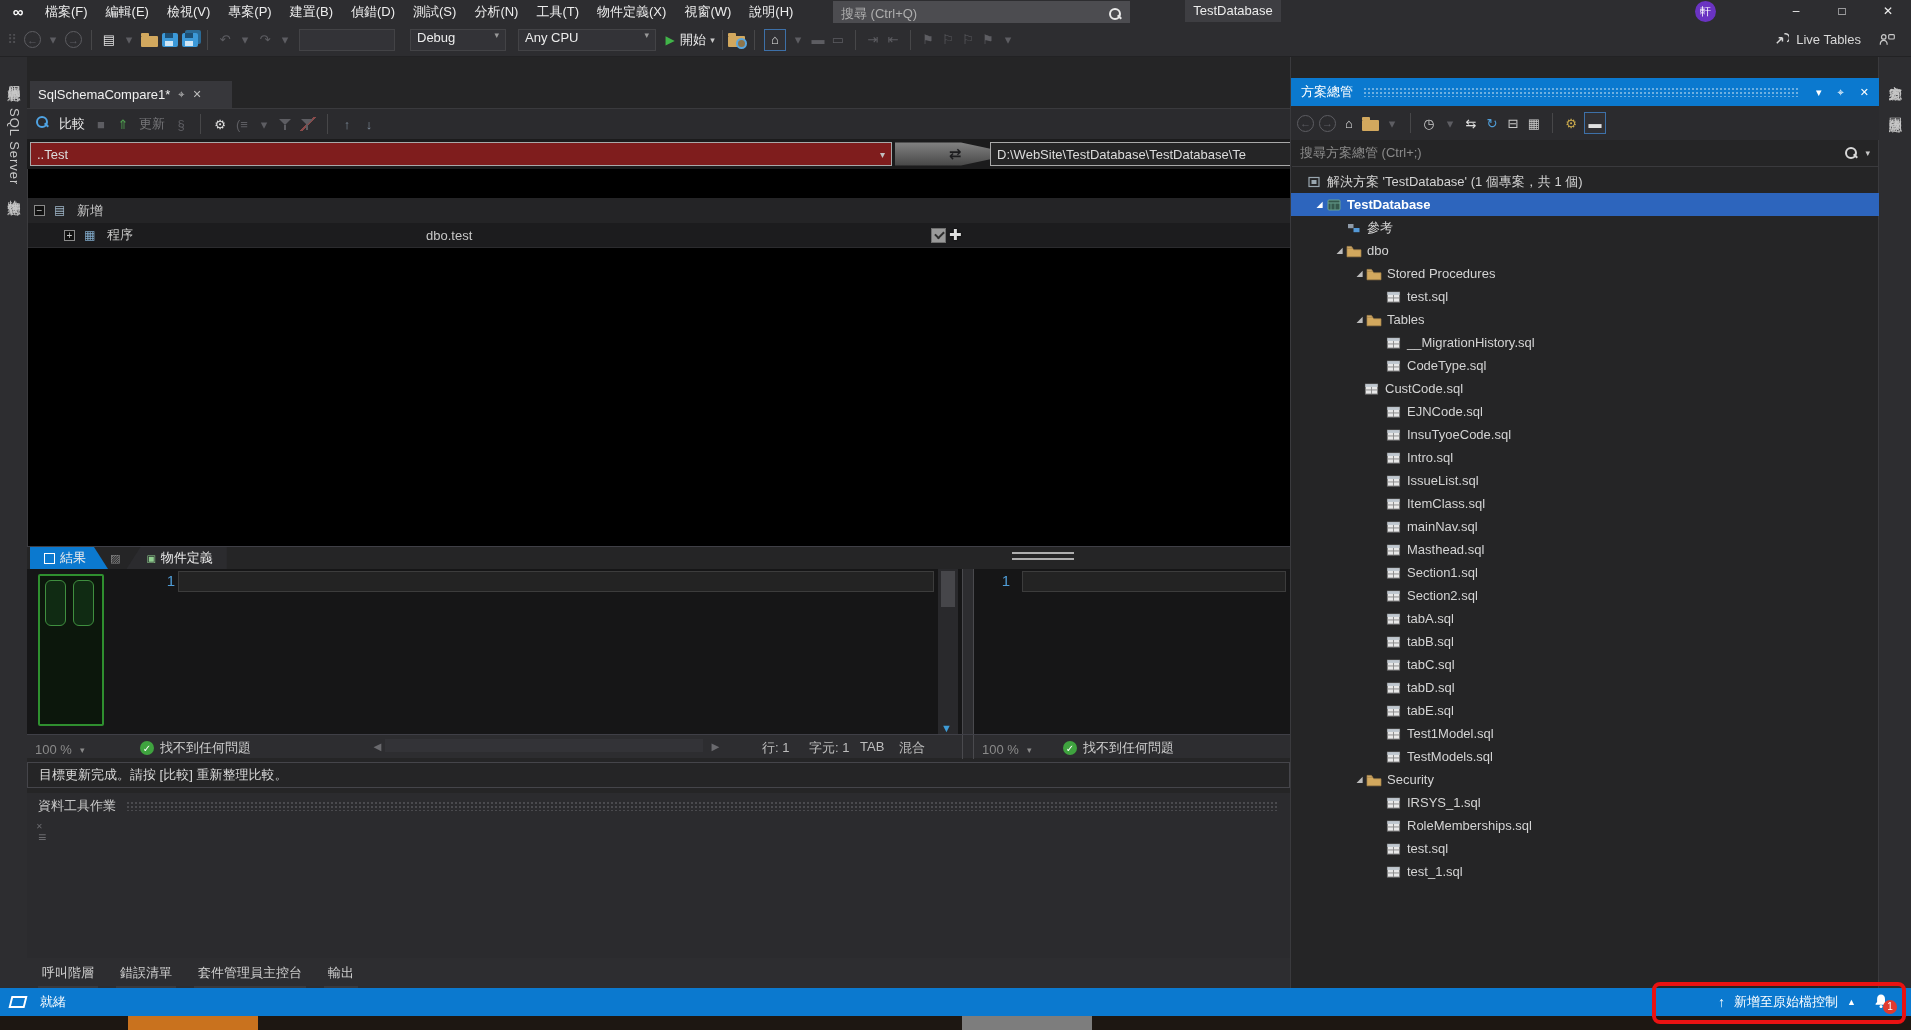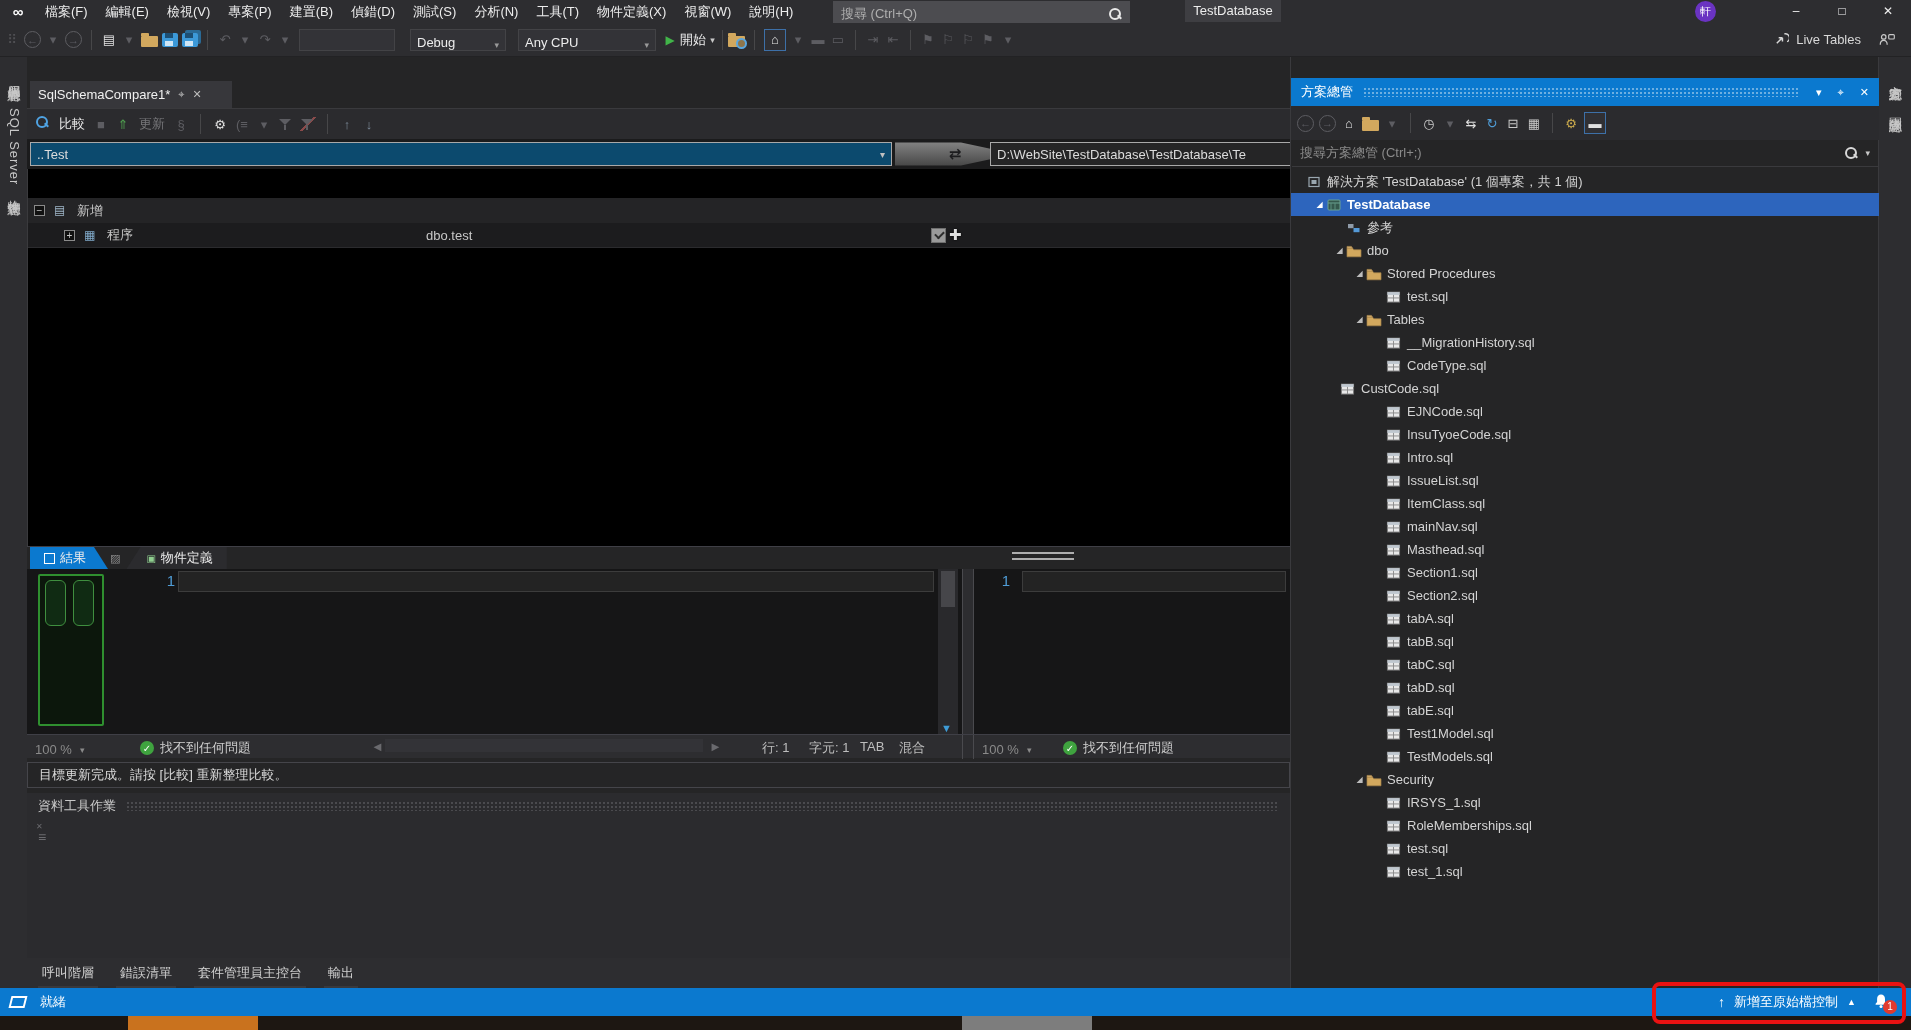--- a/index.html
+++ b/index.html
@@ -25,21 +25,21 @@
 
 .toolbar{position:absolute;left:0;top:23px;width:1911px;height:34px;background:#2d2d30;display:flex;align-items:center;padding-left:4px;border-bottom:1px solid #222224}
 .tbgroup{display:flex;align-items:center;gap:4px}
 .tbi{display:inline-flex;align-items:center;justify-content:center;min-width:16px;height:18px;color:#c8c8c8;font-size:13px}
 .tbi.dis{color:#5d5d62}
 .tblbl{color:#ececec;margin:0 2px}
 .tblbl.dis{color:#767679}
 .tbi.caret{font-size:9px;min-width:9px}
 .tbi.circ{width:17px;height:17px;border:1px solid #5d5d62;border-radius:50%;font-size:11px}
 .vsep{width:1px;height:20px;background:#474749;margin:0 5px;display:inline-block}
-.combo{height:22px;background:#333337;border:1px solid #434346;color:#ececec;display:flex;align-items:flex-end;padding:0 6px;margin:0 6px}
+.combo{height:22px;background:#333337;border:1px solid #434346;color:#ececec;display:flex;align-items:flex-start;padding:0 6px;margin:0 6px}
 .combo .cv{flex:1}
 .combo .car{color:#9a9a9a;font-size:9px;margin-left:8px}
 .folder{position:relative;width:17px;height:11px;background:#d2a85e;border-radius:1px;display:inline-block;margin-top:4px}
 .folder::before{content:"";position:absolute;left:0;top:-3px;width:8px;height:3px;background:#d2a85e;border-radius:1px 1px 0 0}
 .folder.mag2::after{content:"";position:absolute;right:-2px;bottom:-2px;width:7px;height:7px;border:2px solid #5aa7e0;border-radius:50%;background:rgba(40,40,45,.4)}
 .floppy{position:relative;width:14px;height:14px;background:#3c99d8;border-radius:2px;display:inline-block}
 .floppy::before{content:"";position:absolute;left:3px;top:0;width:8px;height:5px;background:#1d4f73}
 .floppy::after{content:"";position:absolute;left:3px;bottom:1px;width:8px;height:5px;background:#cfe6f5}
 .floppy.all{box-shadow:3px -3px 0 0 #2a6a96}
 .tbi.boxed{border:1px solid #3d70a8;background:#303034;width:22px;height:22px}
@@ -49,21 +49,21 @@
 .funnel.off{background:linear-gradient(135deg,transparent 44%,#8a4a4a 46%,#8a4a4a 54%,transparent 56%)}
 
 .strip{position:absolute;top:57px;bottom:42px;background:#2d2d30;color:#cfcfcf}
 .strip .vtab{writing-mode:vertical-rl;text-orientation:mixed;padding:10px 0;margin:8px auto;display:block;text-align:left;letter-spacing:1px;color:#c8c8c8}
 
 .docarea{position:absolute;left:27px;top:57px;width:1263px;height:931px;background:#252526}
 .doctab{position:absolute;left:3px;top:24px;width:202px;height:27px;background:#37373b;color:#f0f0f0;display:flex;align-items:center;padding:0 8px;gap:8px}
 .doctab .ticon{color:#bdbdbd;font-size:11px}
 .cmpbar{position:absolute;left:0;top:51px;width:1263px;height:31px;background:#2b2b2e;display:flex;align-items:center;padding-left:8px;gap:6px;border-top:1px solid #3a3a3d}
 .comborow{position:absolute;left:0;top:82px;width:1263px;height:30px;background:#1b1b1c}
-.scombo{position:absolute;left:3px;top:3px;width:862px;height:24px;background:#0c4a6e;border:1px solid #a9a9a9;color:#dcdcdc;display:flex;align-items:center;padding:0 6px}
+.scombo{position:absolute;left:3px;top:3px;width:862px;height:24px;background:#7f1d1d;border:1px solid #a9a9a9;color:#dcdcdc;display:flex;align-items:center;padding:0 6px}
 .scombo .car{margin-left:auto;color:#c0c0c0;font-size:10px}
 .swap{position:absolute;left:868px;top:0px;width:120px;height:30px;background:linear-gradient(#8a8a8a,#3f3f3f);clip-path:polygon(0 12%,55% 12%,100% 50%,55% 88%,0 88%);display:flex;align-items:center;justify-content:center;color:#1d1d1f;font-size:15px;font-weight:bold}
 .tcombo{position:absolute;left:963px;top:3px;width:300px;height:24px;background:#252526;border:1px solid #a9a9a9;border-right:none;color:#dcdcdc;display:flex;align-items:center;padding:0 6px;overflow:hidden;white-space:nowrap}
 .grid{position:absolute;left:0;top:112px;width:1263px;height:377px;background:#000;border-left:1px solid #3a3a3d}
 .grow{position:absolute;left:0;width:1263px;height:25px;display:flex;align-items:center;color:#c4c4c4}
 .expander{width:11px;height:11px;border:1px solid #8a8a8a;color:#c8c8c8;font-size:10px;line-height:9px;text-align:center;display:inline-block;background:#111}
 .gicon{width:15px;height:13px;display:inline-block;color:#9fb6c8;font-size:12px;line-height:13px}
 .checkbox{position:absolute;width:15px;height:15px;background:#9a9a9a;border:1px solid #6f6f6f;display:inline-block}
 .checkbox::after{content:"";position:absolute;left:3px;top:2px;width:7px;height:4px;border-left:2px solid #2e2e2e;border-bottom:2px solid #2e2e2e;transform:rotate(-45deg)}
 .plusicon{position:absolute;color:#e0e0e0;font-size:15px;font-weight:bold;text-shadow:0 0 2px #000}
@@ -487,21 +487,21 @@
           <span class="t-arrow"></span>
           <span class="t-icon">
             <svg width="15" height="14" viewBox="0 0 16 14">
               <rect x="1.5" y="1.8" width="13" height="10.6" fill="#e8e8e8" stroke="#7a7a7a"></rect>
               <rect x="1.5" y="1.8" width="13" height="3" fill="#bfc7cf"></rect>
               <path d="M1.5 8 h13 M8 4.8 v7.6" stroke="#8a8a8a"></path>
             </svg>
           </span>
           <span class="t-label">CodeType.sql</span>
         </div>
-        <div class="tree-row" style="padding-left: 36px;">
+        <div class="tree-row" style="padding-left: 60px;">
           <span class="t-arrow"></span>
           <span class="t-icon">
             <svg width="15" height="14" viewBox="0 0 16 14">
               <rect x="1.5" y="1.8" width="13" height="10.6" fill="#e8e8e8" stroke="#7a7a7a"></rect>
               <rect x="1.5" y="1.8" width="13" height="3" fill="#bfc7cf"></rect>
               <path d="M1.5 8 h13 M8 4.8 v7.6" stroke="#8a8a8a"></path>
             </svg>
           </span>
           <span class="t-label">CustCode.sql</span>
         </div>

